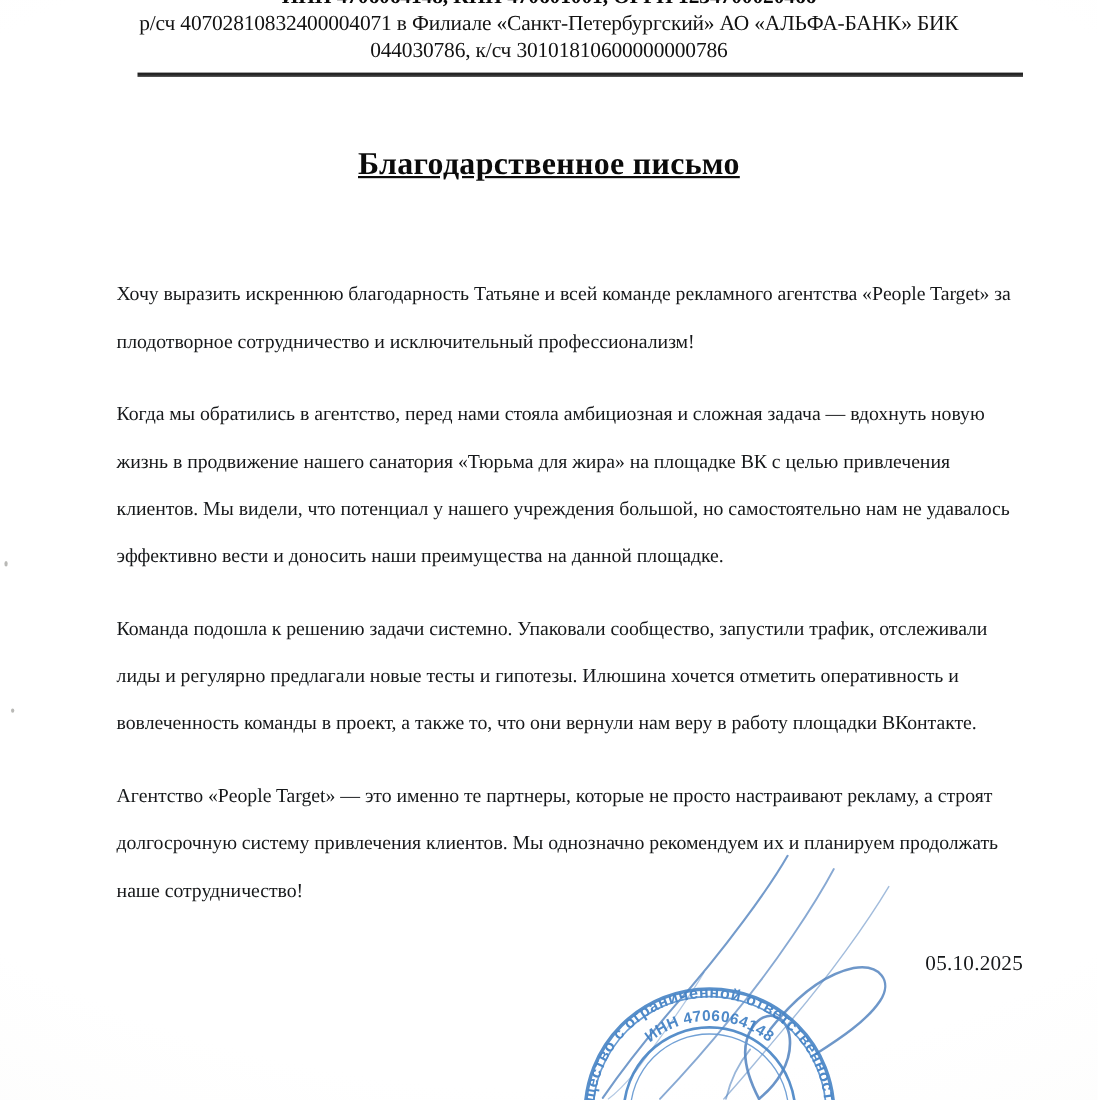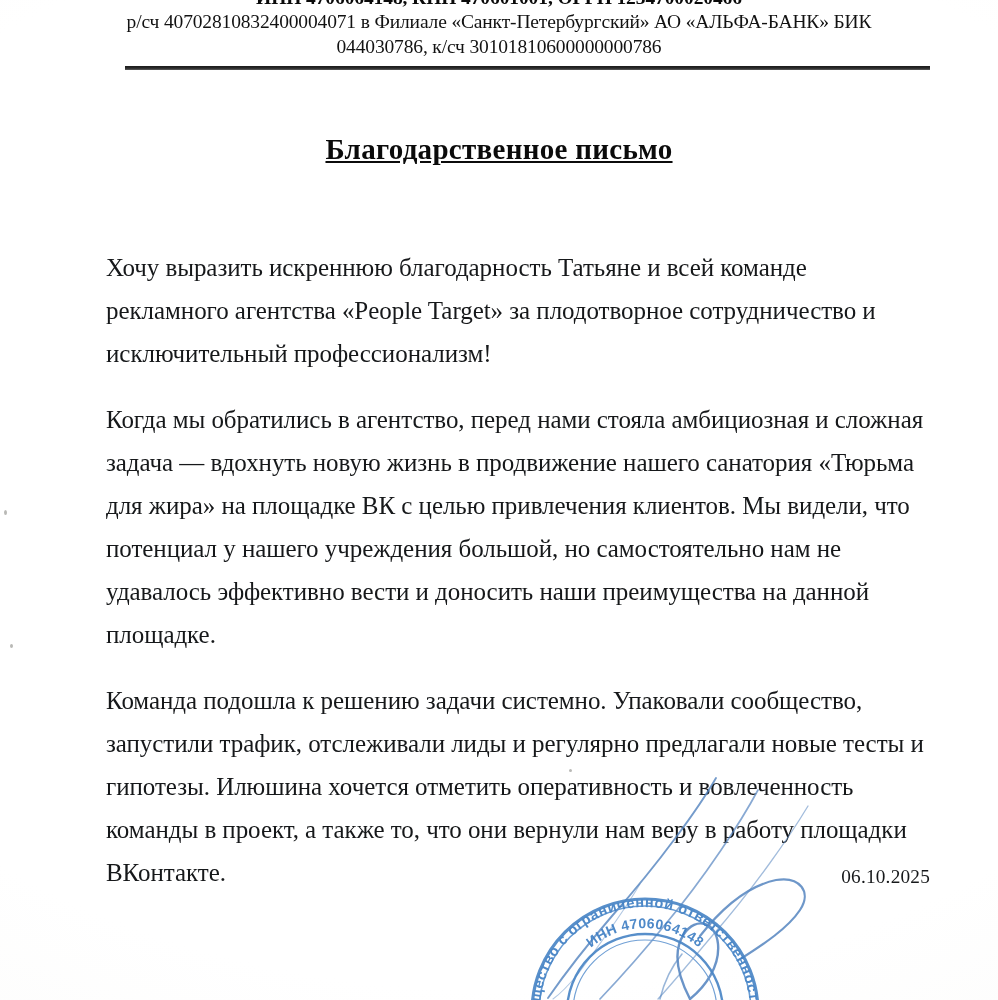--- a/index.html
+++ b/index.html
@@ -75,21 +75,21 @@
   }
 
   
   .body-wrap {
     position: absolute;
     left: 106px;
     top: 246px;
     width: 828px;
   }
   .para {
-    font-size: 25px;
+    font-size: 18px;
     line-height: 43px;
     letter-spacing: -0.05px;
     color: #16181a;
     margin: 0 0 23px 0;
     text-align: left;
     white-space: pre-line;
   }
   .para:last-child { margin-bottom: 0; }
 
   
@@ -143,23 +143,24 @@
     <div class="lh-bank">р/сч 40702810832400004071 в Филиале «Санкт-Петербургский» АО «АЛЬФА-БАНК» БИК 044030786, к/сч 30101810600000000786</div>
   </div>
   <div class="rule"></div>
 
   <div class="title">Благодарственное письмо</div>
 
   <div class="body-wrap">
     <p class="para">Хочу выразить искреннюю благодарность Татьяне и всей команде рекламного агентства «People Target» за плодотворное сотрудничество и исключительный профессионализм!</p>
     <p class="para">Когда мы обратились в агентство, перед нами стояла амбициозная и сложная задача — вдохнуть новую жизнь в продвижение нашего санатория «Тюрьма для жира» на площадке ВК с целью привлечения клиентов. Мы видели, что потенциал у нашего учреждения большой, но самостоятельно нам не удавалось эффективно вести и доносить наши преимущества на данной площадке.</p>
     <p class="para">Команда подошла к решению задачи системно. Упаковали сообщество, запустили трафик, отслеживали лиды и регулярно предлагали новые тесты и гипотезы. Илюшина хочется отметить оперативность и вовлеченность команды в проект, а также то, что они вернули нам веру в работу площадки ВКонтакте.</p>
+    <p class="para">Агентство «People Target» — это именно те партнеры, которые не просто настраивают рекламу, а строят долгосрочную систему привлечения клиентов. Мы однозначно рекомендуем их и планируем продолжать наше сотрудничество!</p>
   </div>
 
-  <div class="date">06.10.2025</div>
+  <div class="date">05.10.2025</div>
 
   <div class="sig-row">
     <span>Генеральный директор</span>
     <span class="sig-right">Е.С.Илюшина</span>
   </div>
 
   <svg class="ink-layer" width="998" height="1000" viewBox="0 0 998 1000">
 
     <g fill="none" stroke="#5585c0" stroke-linecap="round">
       <path d="M716 778 C 700 806, 660 862, 612 916 C 588 944, 566 972, 548 998" stroke-width="1.9" opacity="0.82"></path>

